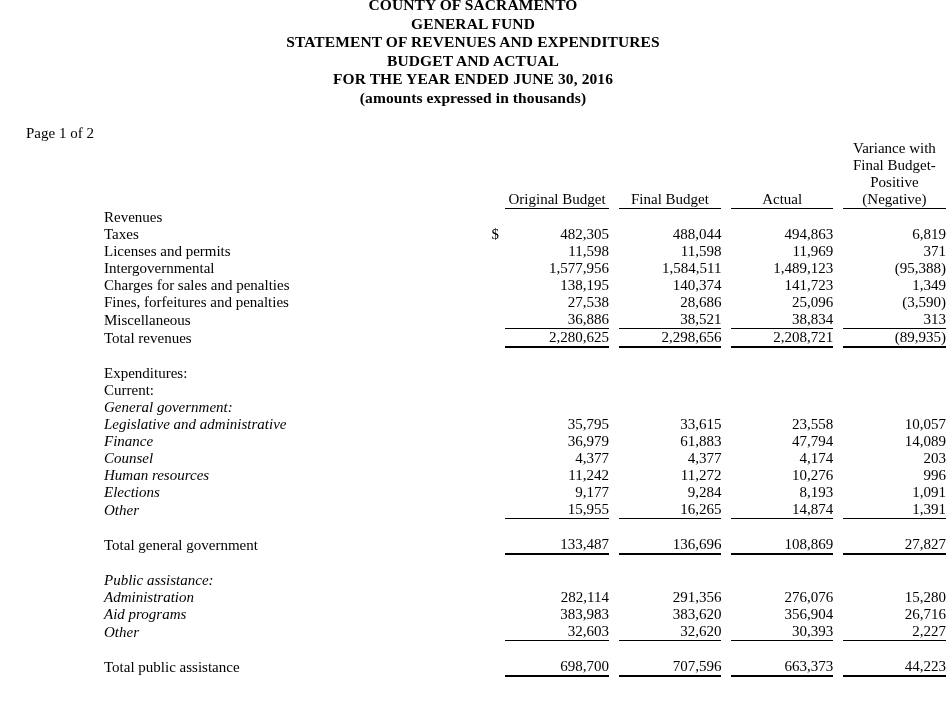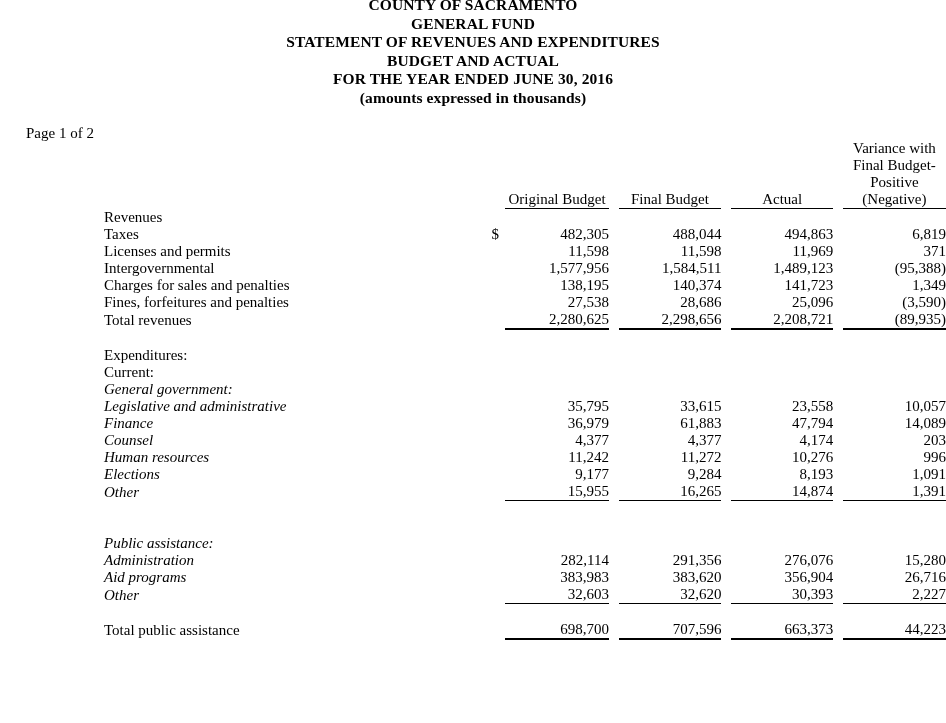--- a/index.html
+++ b/index.html
@@ -218,20 +218,31 @@
       <td class="sym"></td>
       <td class="num">27,538</td>
       <td class="gap"></td>
       <td class="num">28,686</td>
       <td class="gap"></td>
       <td class="num">25,096</td>
       <td class="gap"></td>
       <td class="num">(3,590)</td>
     </tr>
 
+    <tr>
+      <td class="label ind1">Miscellaneous</td>
+      <td class="sym"></td>
+      <td class="num rule-bot">36,886</td>
+      <td class="gap"></td>
+      <td class="num rule-bot">38,521</td>
+      <td class="gap"></td>
+      <td class="num rule-bot">38,834</td>
+      <td class="gap"></td>
+      <td class="num rule-bot">313</td>
+    </tr>
 
     <tr>
       <td class="label ind0">Total revenues</td>
       <td class="sym"></td>
       <td class="num rule-thick">2,280,625</td>
       <td class="gap"></td>
       <td class="num rule-thick">2,298,656</td>
       <td class="gap"></td>
       <td class="num rule-thick">2,208,721</td>
       <td class="gap"></td>
@@ -363,20 +374,31 @@
           <td></td>
           <td></td>
       <td></td>
           <td></td>
           <td></td>
       <td></td>
           <td></td>
           <td></td>
     </tr>
 
+    <tr>
+      <td class="label ind3">Total general government</td>
+      <td class="sym"></td>
+      <td class="num rule-thick">133,487</td>
+      <td class="gap"></td>
+      <td class="num rule-thick">136,696</td>
+      <td class="gap"></td>
+      <td class="num rule-thick">108,869</td>
+      <td class="gap"></td>
+      <td class="num rule-thick">27,827</td>
+    </tr>
 
     <tr class="spacer">
       <td></td>
           <td></td>
           <td></td>
       <td></td>
           <td></td>
           <td></td>
       <td></td>
           <td></td>

